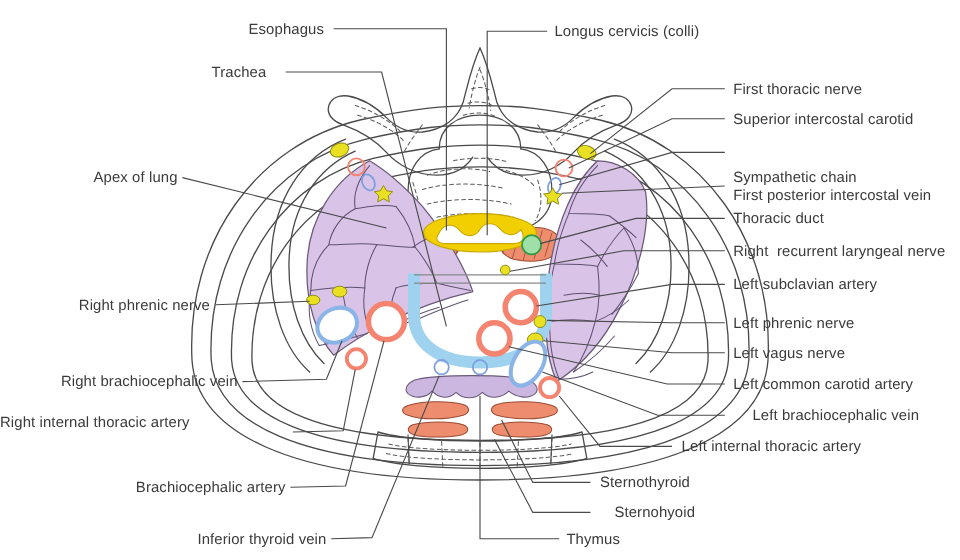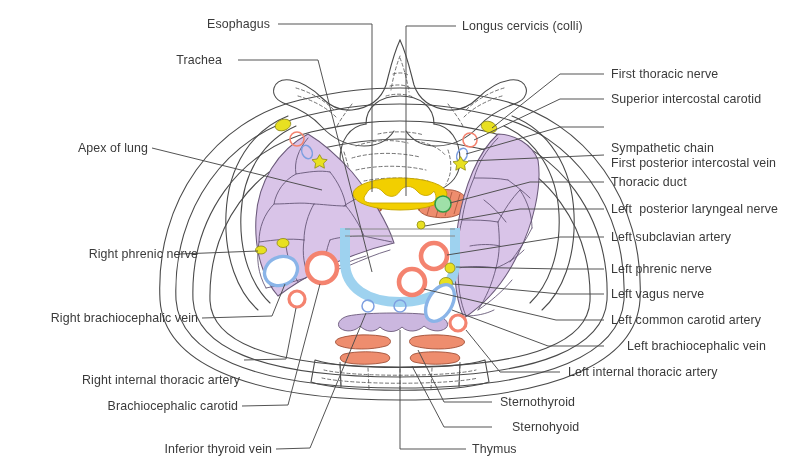--- a/index.html
+++ b/index.html
@@ -310,34 +310,34 @@
     <path d="M492 402 L444 402 L418 350"></path>
     <path d="M492 427 L444 427 L412 366"></path>
     <path d="M466 449 L400 449 L400 330"></path>
   </g>
 </svg>
 
 <div id="labels-left">
       <div class="lbl r" style="top: 24px; left: 0px; width: 270px; text-align: right;">Esophagus</div>
       <div class="lbl r" style="top: 60px; left: 0px; width: 222px; text-align: right;">Trachea</div>
       <div class="lbl r" style="top: 148px; left: 0px; width: 148px; text-align: right;">Apex of lung</div>
-      <div class="lbl r" style="top: 254px; left: 0px; width: 175px; text-align: right; margin-left: 23px;">Right phrenic nerve</div>
+      <div class="lbl r" style="top: 254px; left: 0px; width: 175px; text-align: right;">Right phrenic nerve</div>
       <div class="lbl r" style="top: 318px; left: 0px; width: 198px; text-align: right;">Right brachiocephalic vein</div>
-      <div class="lbl r" style="top: 380px; left: 0px; width: 240px; text-align: right;">Right internal thoracic artery</div>
-      <div class="lbl r" style="top: 406px; left: 0px; width: 238px; text-align: right;">Brachiocephalic carotid</div>
+      <div class="lbl r" style="top: 352px; left: 0px; width: 240px; ">Right internal thoracic artery</div>
+      <div class="lbl r" style="top: 406px; left: 0px; width: 238px; text-align: right;">Brachiocephalic artery</div>
       <div class="lbl r" style="top: 449px; left: 0px; width: 272px; text-align: right;">Inferior thyroid vein</div>
     </div>
 <div id="labels-right">
       <div class="lbl l" style="top: 26px; left: 462px; text-align: left;">Longus cervicis (colli)</div>
       <div class="lbl l" style="top: 74px; left: 611px; text-align: left;">First thoracic nerve</div>
       <div class="lbl l" style="top: 99px; left: 611px; text-align: left;">Superior intercostal carotid</div>
       <div class="lbl l" style="top: 127px; left: 611px; text-align: left; margin-top: 36px;">First posterior intercostal vein</div>
       <div class="lbl l" style="top: 148px; left: 611px; text-align: center;">Sympathetic chain</div>
       <div class="lbl l" style="top: 182px; left: 611px; text-align: center;">Thoracic duct</div>
-      <div class="lbl l" style="top: 209px; left: 611px; text-align: left;">Left  posterior laryngeal nerve</div>
+      <div class="lbl l" style="top: 209px; left: 611px; text-align: left;">Right  recurrent laryngeal nerve</div>
       <div class="lbl l" style="top: 237px; left: 611px; text-align: left;">Left subclavian artery</div>
       <div class="lbl l" style="top: 269px; left: 611px; text-align: right;">Left phrenic nerve</div>
       <div class="lbl l" style="top: 294px; left: 611px; text-align: left;">Left vagus nerve</div>
       <div class="lbl l" style="top: 320px; left: 611px; text-align: left;">Left common carotid artery</div>
       <div class="lbl l" style="top: 346px; left: 611px; text-align: left; margin-left: 16px;">Left brachiocephalic vein</div>
       <div class="lbl l" style="top: 372px; left: 568px; text-align: right;">Left internal thoracic artery</div>
       <div class="lbl l" style="top: 402px; left: 500px; text-align: right;">Sternothyroid</div>
       <div class="lbl l" style="top: 427px; left: 500px; text-align: left; margin-left: 12px;">Sternohyoid</div>
       <div class="lbl l" style="top: 449px; left: 472px; text-align: left;">Thymus</div>
     </div>

